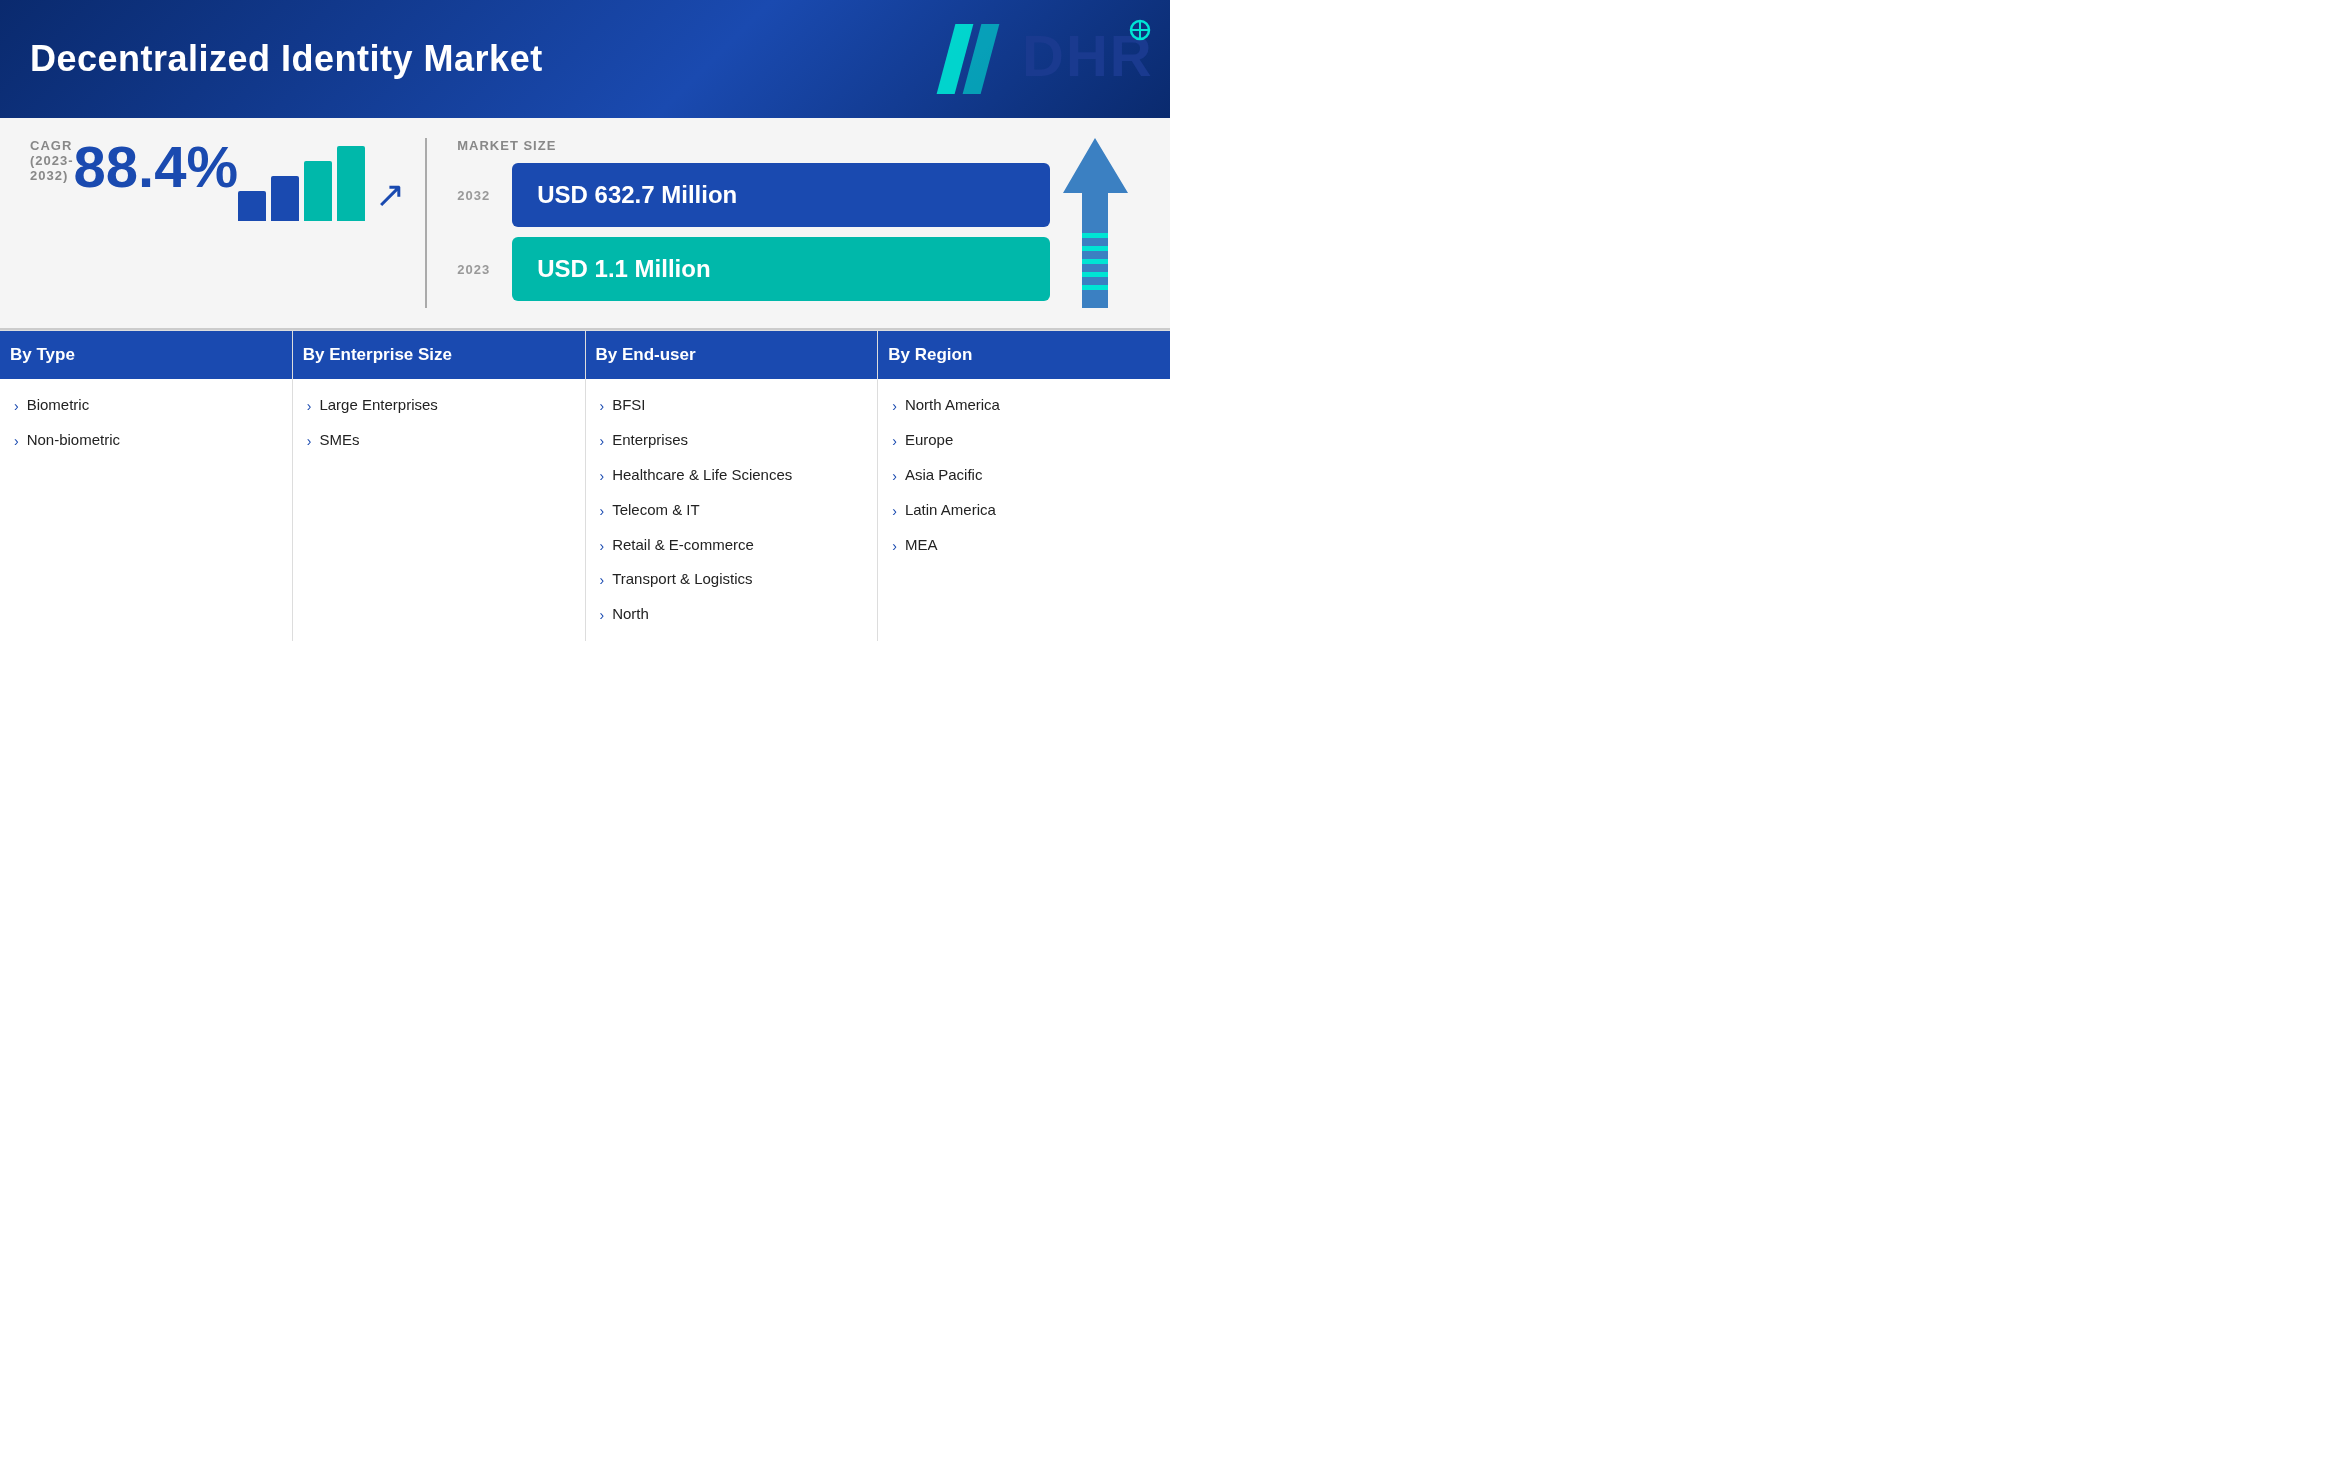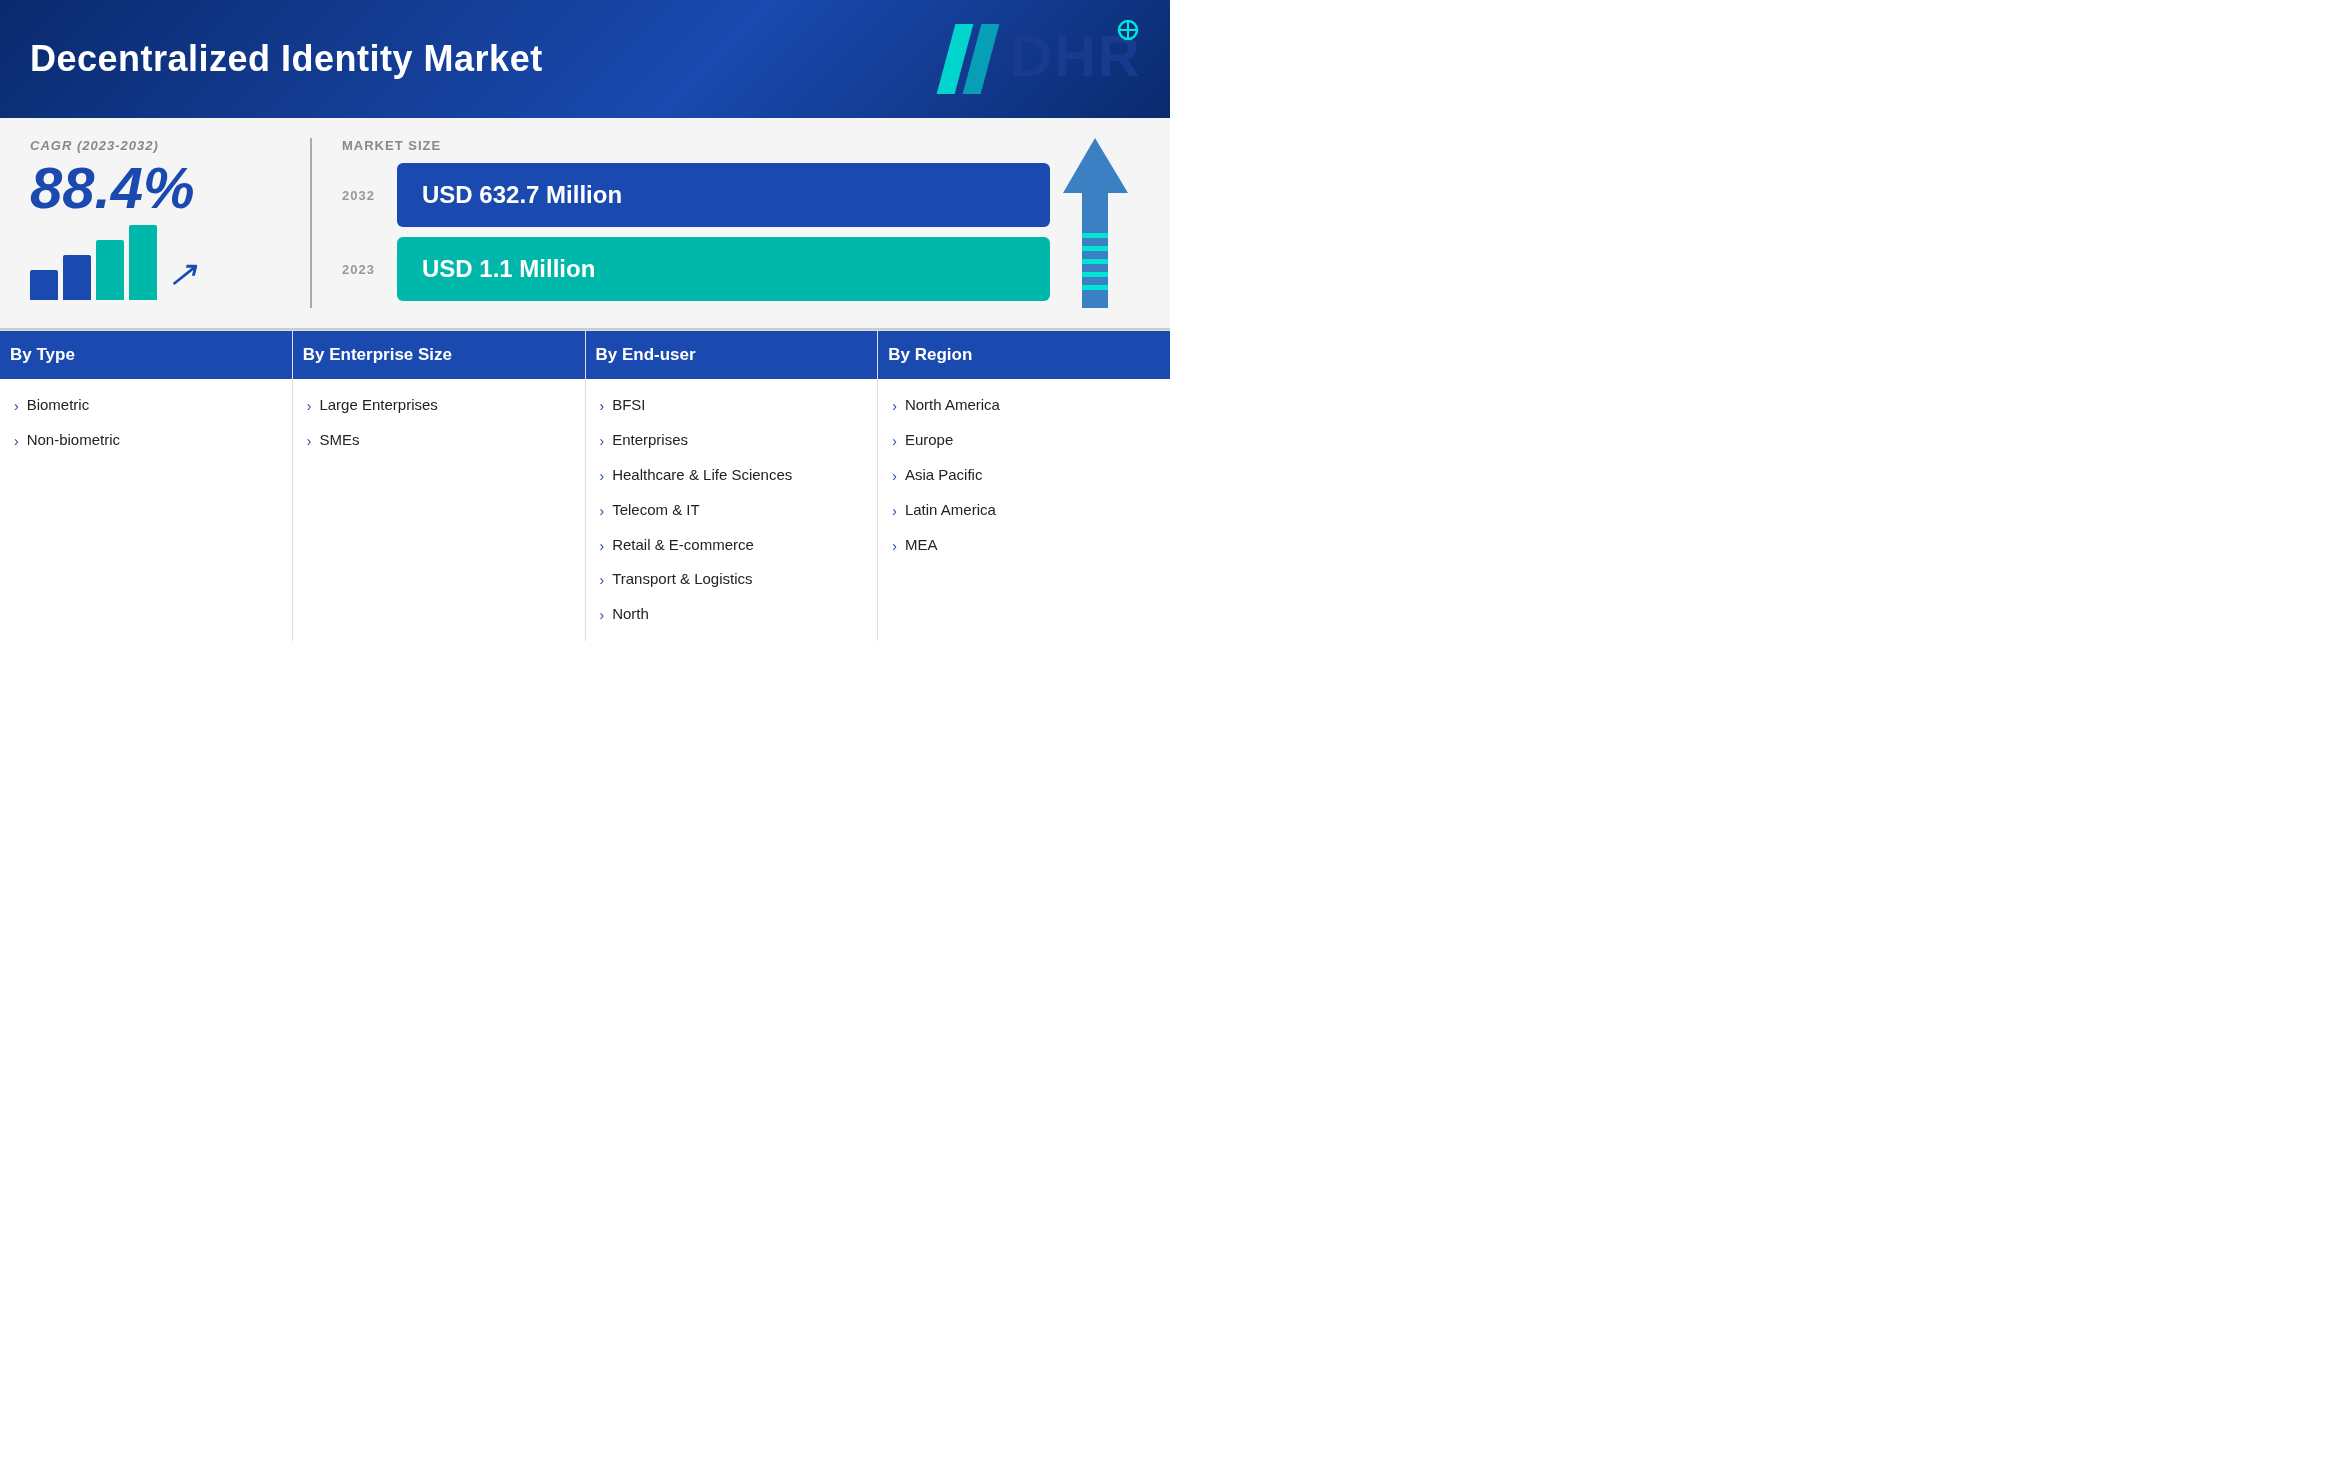--- a/index.html
+++ b/index.html
@@ -6,21 +6,21 @@
     body {
       font-family: Arial, sans-serif;
       background: #ffffff;
       width: 1170px;
       min-height: 737px;
     }
 
     
     .header {
       background: linear-gradient(135deg, #0a2a6e 0%, #1a4ab0 60%, #0a2a6e 100%);
-      padding: 18px 30px 18px 30px;
+      padding: 18px 18px 18px 30px;
       display: flex;
       align-items: center;
       justify-content: space-between;
       position: relative;
       overflow: hidden;
     }
     .header-title {
       color: #ffffff;
       font-size: 36px;
       font-weight: 700;
@@ -67,25 +67,24 @@
       background: #f5f5f5;
       display: flex;
       align-items: stretch;
       padding: 20px 30px;
       border-bottom: 2px solid #cccccc;
       gap: 0;
     }
     .cagr-section {
       flex: 0 0 280px;
       display: flex;
-      flex-direction: column;
+      flex-direction: row;
       align-items: flex-start;
-      justify-content: flex-start;
+      justify-content: space-between;
       padding-right: 20px;
-      font-style: italic;
     }
     .cagr-label {
       color: #888;
       font-size: 13px;
       font-weight: 600;
       letter-spacing: 1px;
       text-transform: uppercase;
       margin-bottom: 6px;
     }
     .cagr-value {

